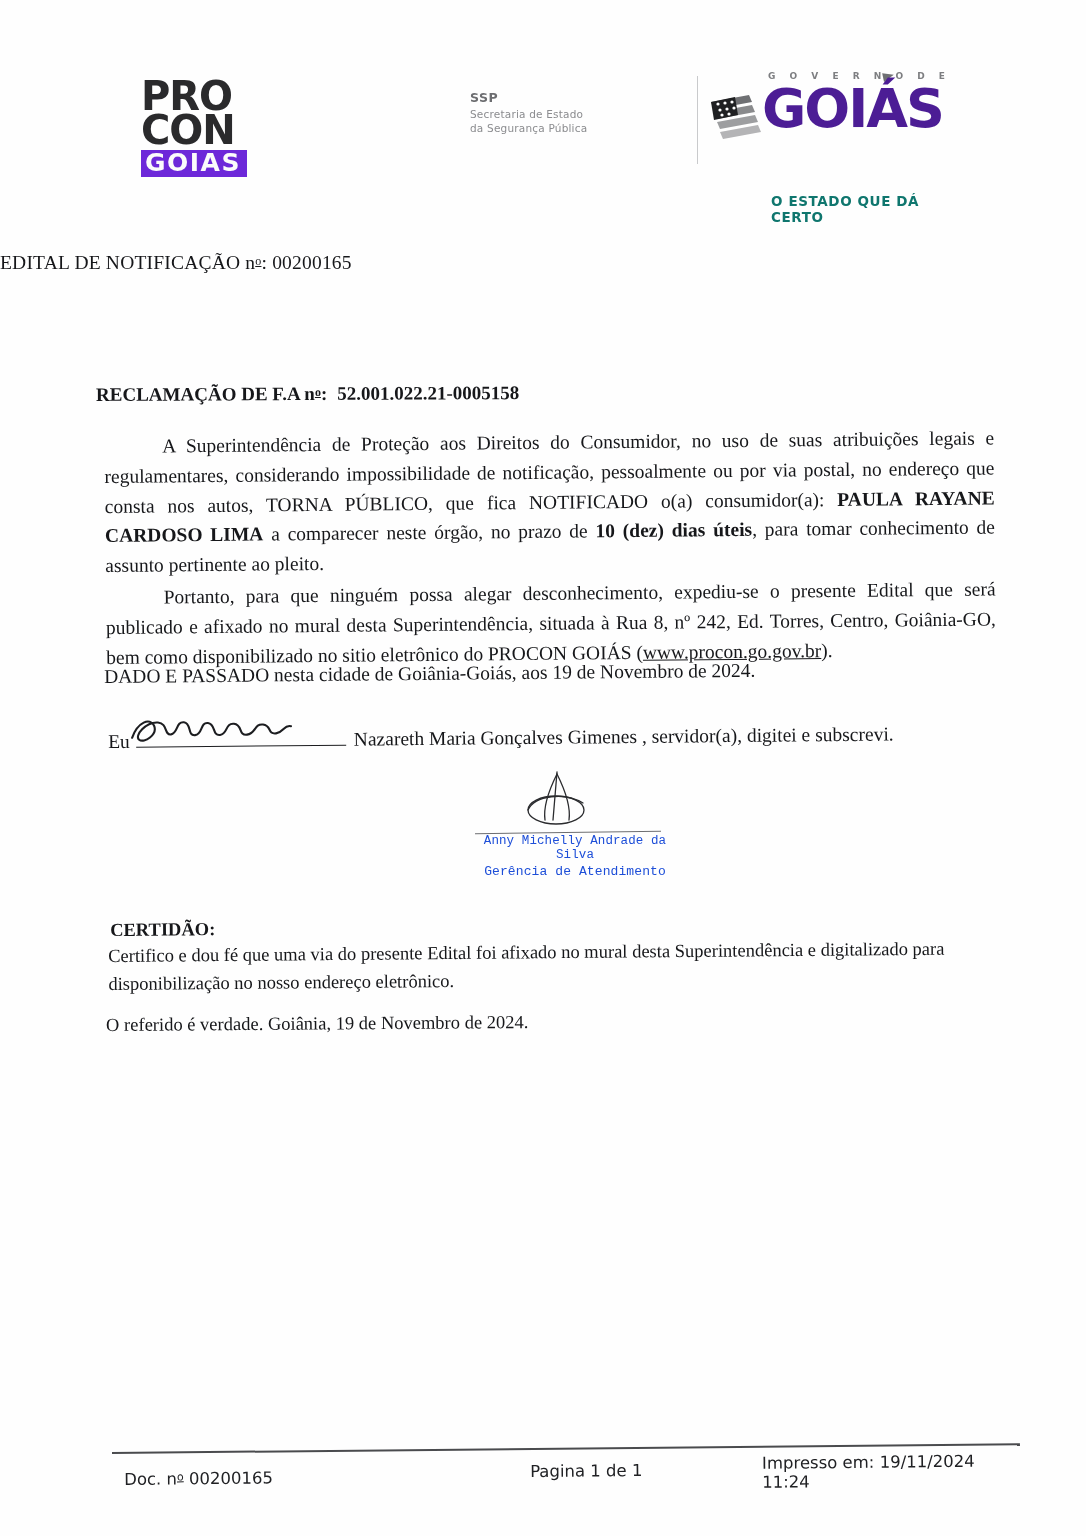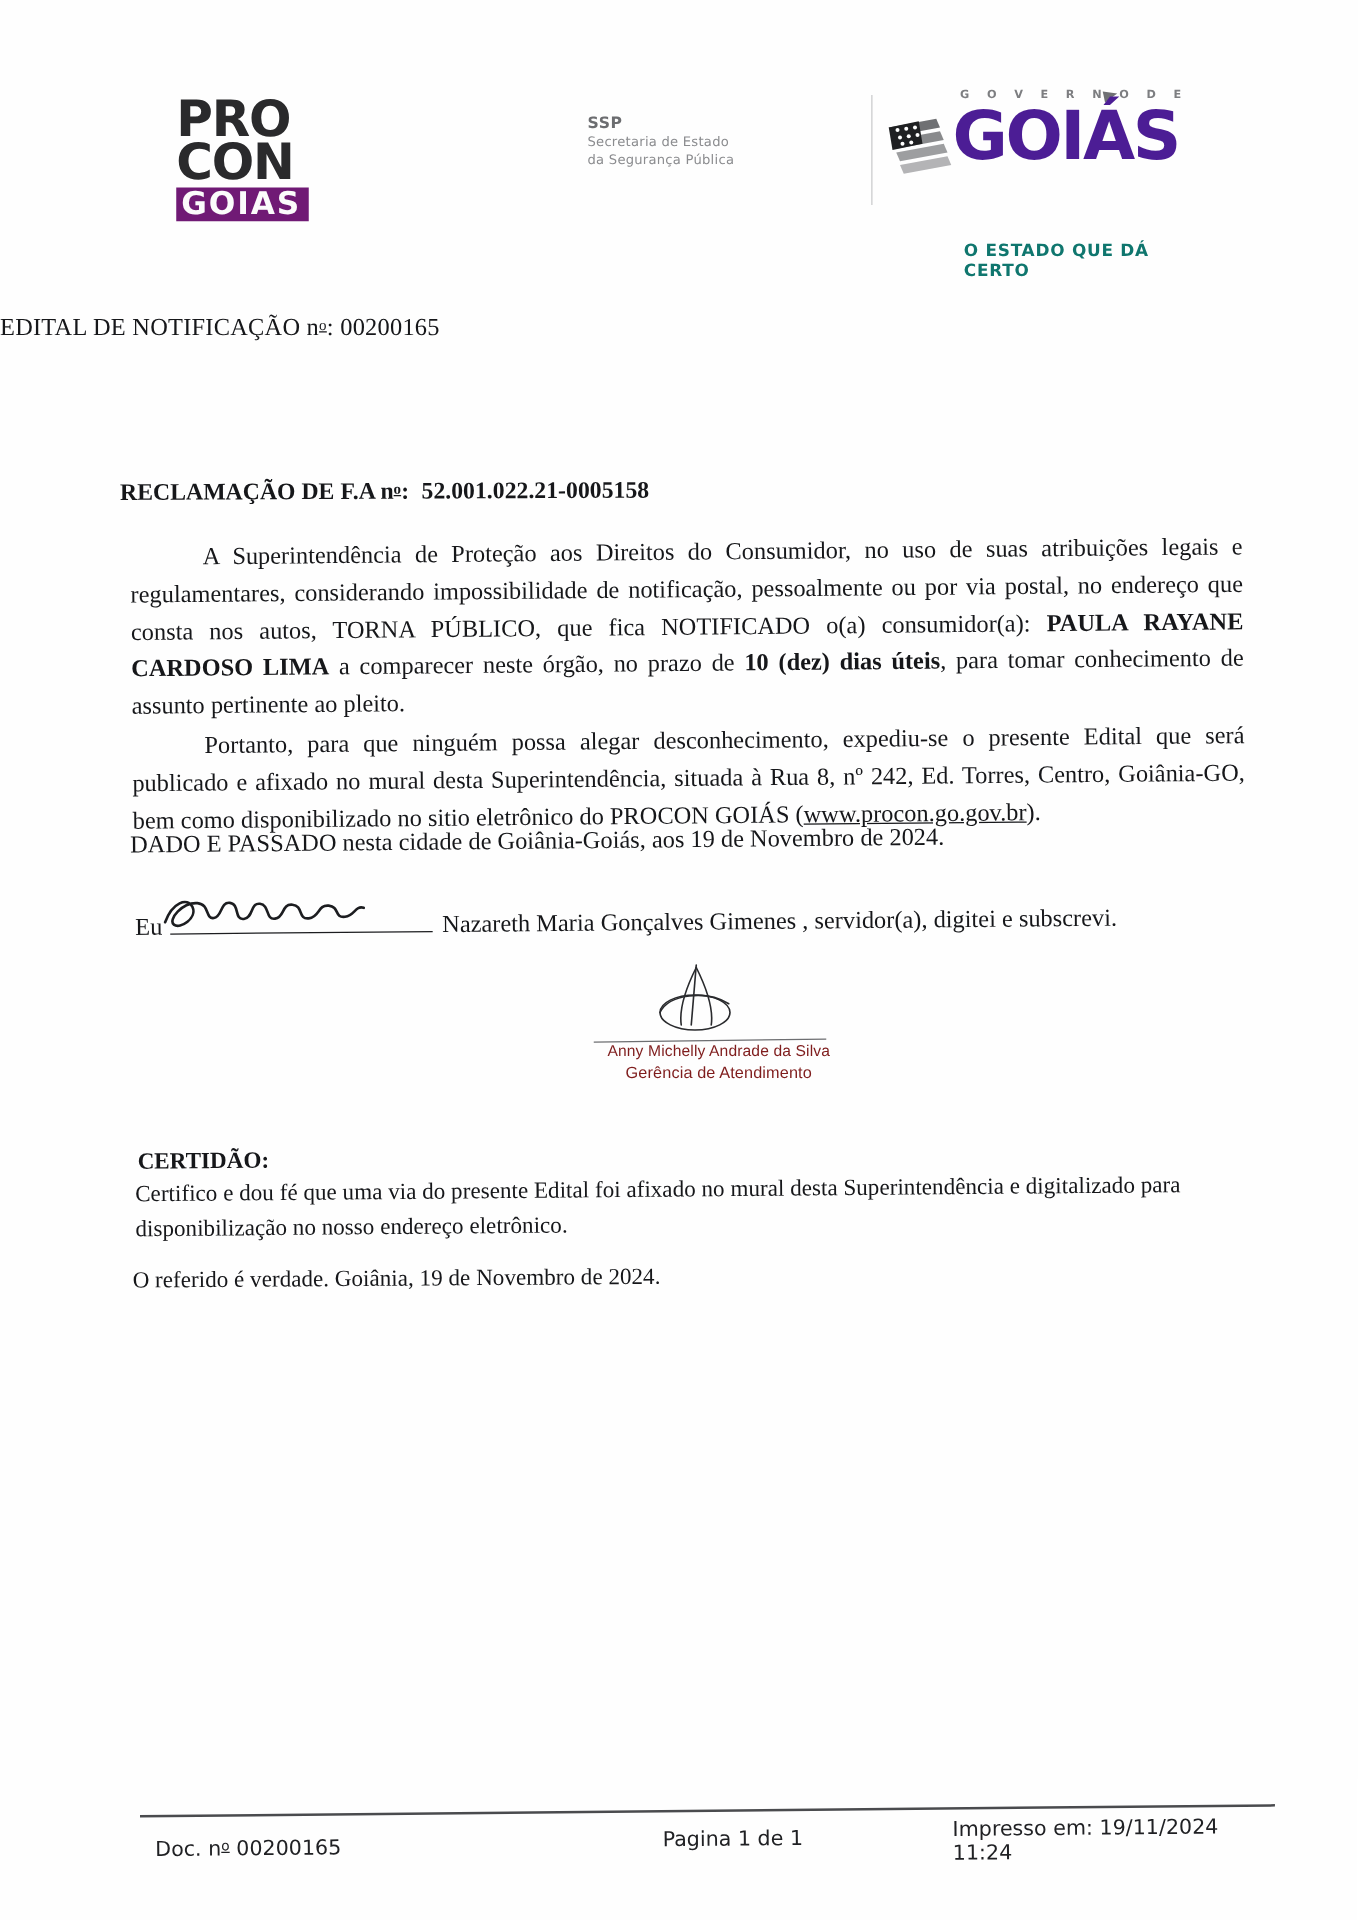--- a/index.html
+++ b/index.html
@@ -45,21 +45,21 @@
     font-weight: bold;
     font-size: 40px;
     letter-spacing: -1px;
     color: #2a2a2c;
     display: block;
   }
   .procon-logo .l2 { margin-top: -3px; }
   .procon-logo .l3 {
     display: block;
     margin-top: 1px;
-    background: #701a75;
+    background: #6d28d9;
     color: #fbfbfb;
     font-weight: bold;
     font-size: 25px;
     letter-spacing: 1.5px;
     padding: 1px 3px 3px 4px;
     width: 106px;
     box-sizing: border-box;
   }
 
   
@@ -252,22 +252,22 @@
     position: absolute;
     left: 0px;
     top: 60px;
     width: 186px;
     height: 1px;
     background: #6d6e71;
     transform: rotate(-0.8deg);
   }
   .stamp-name, .stamp-role {
     position: relative;
-    font-family: Liberation Sans, sans-serif;
-    color: #7f1d1d;
+    font-family: Liberation Mono, monospace;
+    color: #1d4ed8;
     filter: blur(0.25px);
     letter-spacing: 0.1px;
   }
   .stamp-name { top: 62px; font-size: 12.5px; }
   .stamp-role { top: 64px; font-size: 13px; }
 
   
   .certidao-head {
     position: absolute;
     left: 110px;

